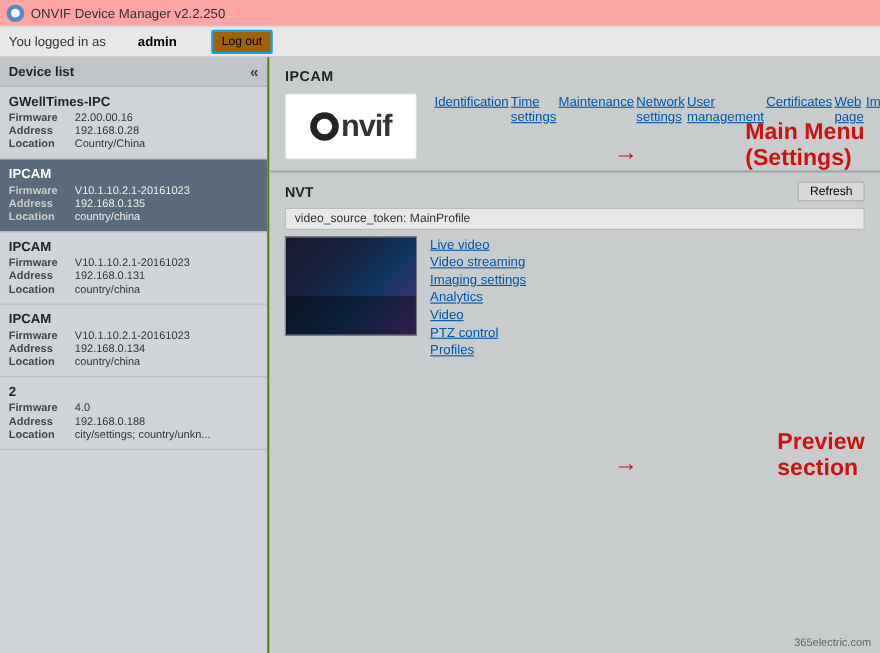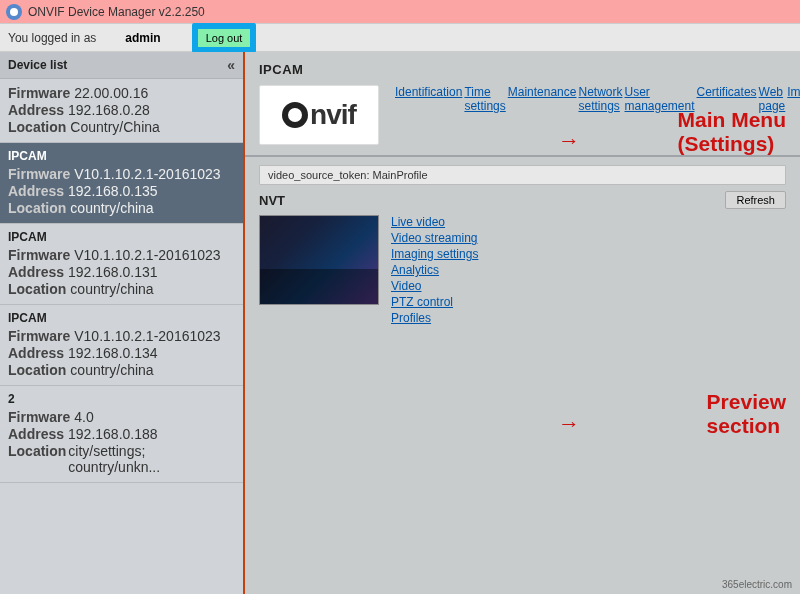--- a/index.html
+++ b/index.html
@@ -47,39 +47,39 @@
       padding: 4px 8px;
       display: flex;
       align-items: center;
       height: 28px;
       font-size: 12px;
       gap: 25px;
     }
     #login-bar .login-text { color: #333; margin-right: 4px; }
     #login-bar .admin-text { font-weight: bold; color: #000; margin-right: 6px; }
     #logout-btn {
-      background: #86efac;
-      border: 6px solid #0ea5e9;
+      background: #a16207;
+      border: 2px solid #0ea5e9;
       padding: 3px 8px;
       cursor: pointer;
       font-size: 11px;
       border-radius: 2px;
     }
 
     
     #main-layout {
       display: flex;
       height: calc(594px - 52px);
     }
 
     
     #device-list-panel {
       width: 245px;
       background: #d0d4d8;
-      border-right: 2px solid #c2410c;
+      border-right: 2px solid #4d7c0f;
       display: flex;
       flex-direction: column;
       overflow: hidden;
     }
 
     #device-list-header {
       background: #c0c4c8;
       border-bottom: 1px solid #b0b4b8;
       padding: 5px 8px;
       display: flex;
@@ -134,21 +134,21 @@
     }
     .device-item.selected { background: #5a6a7a; color: white; }
     .device-item.selected .device-detail-label { color: #ccc; }
     .device-item.selected .device-detail-value { color: #eee; }
 
     .device-name {
       font-weight: bold;
       font-size: 12px;
       margin-bottom: 3px;
     }
-    .device-details { font-size: 14px; }
+    .device-details { font-size: 10px; }
     .device-detail-row { display: flex; gap: 4px; margin-bottom: 1px; }
     .device-detail-label { font-weight: bold; min-width: 56px; color: #444; }
     .device-detail-value { color: #333; }
 
     
     #right-panel {
       flex: 1;
       background: #b8bcc0;
       display: flex;
       flex-direction: column;
@@ -343,20 +343,21 @@
 <div id="main-layout">
 
   <div id="device-list-panel">
     <div id="device-list-header">
       <span class="header-title">Device list</span>
       <span class="collapse-btn">«</span>
     </div>
     <div id="device-list-scroll">
 
     <div class="device-item">
+    <div class="device-name">GWellTimes-IPC</div>
     <div class="device-details">
       <div class="device-detail-row">
         <span class="device-detail-label">Firmware</span>
         <span class="device-detail-value">22.00.00.16</span>
       </div>
       <div class="device-detail-row">
         <span class="device-detail-label">Address</span>
         <span class="device-detail-value">192.168.0.28</span>
       </div>
       <div class="device-detail-row">
@@ -453,25 +454,25 @@
             <span class="ipcam-link">Network settings</span>
             <span class="ipcam-link">User management</span>
             <span class="ipcam-link">Certificates</span>
             <span class="ipcam-link">Web page</span>
             <span class="ipcam-link">Imaging</span>
           </div>
       </div>
     </div>
 
     <div id="nvt-section">
-      <div id="video-source-bar">video_source_token: MainProfile</div>
       <div id="nvt-header">
         <span id="nvt-title">NVT</span>
         <button id="refresh-btn">Refresh</button>
       </div>
+      <div id="video-source-bar">video_source_token: MainProfile</div>
       <div id="nvt-content">
         <div id="preview-thumbnail">
           <div class="preview-img-sim"></div>
         </div>
         <div id="nvt-links">
 
         <span class="nvt-link">Live video</span>
             <span class="nvt-link">Video streaming</span>
             <span class="nvt-link">Imaging settings</span>
             <span class="nvt-link">Analytics</span>

